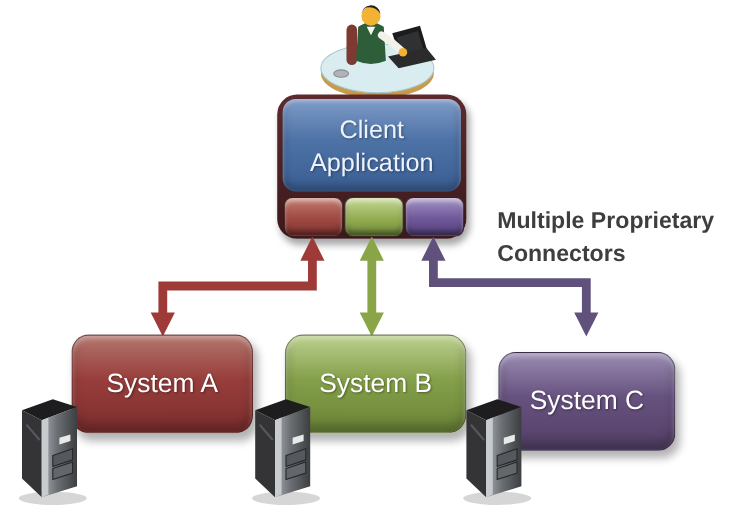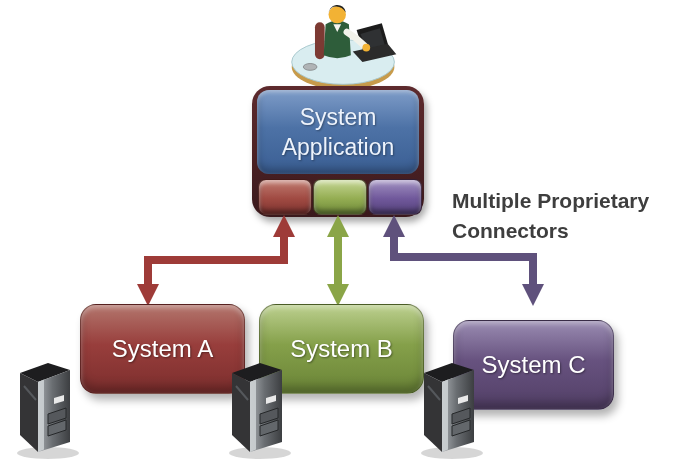--- a/index.html
+++ b/index.html
@@ -40,21 +40,21 @@
     color:#3e3e3e;font-size:21px;font-weight:600;line-height:1.42;
   }
   
   .system-box{
     position:absolute;top:304px;height:88px;border-radius:16px;
     border:1px solid rgba(0,0,0,0.3);
     box-shadow:4px 6px 8px rgba(0,0,0,0.3), inset 0 3px 5px rgba(255,255,255,0.35), inset 0 -7px 10px rgba(0,0,0,0.25);
     display:flex;align-items:center;justify-content:center;
     color:#ffffff;font-size:24px;text-shadow:1px 1px 2px rgba(0,0,0,0.4);
   }
-  .system-a{left:80px;width:163px;background:linear-gradient(180deg,#b3766d 0%,#983e3c 45%,#7c2e2d 100%);}
+  .system-a{left:65px;width:163px;background:linear-gradient(180deg,#b3766d 0%,#983e3c 45%,#7c2e2d 100%);}
   .system-b{left:259px;width:163px;background:linear-gradient(180deg,#bcd08f 0%,#85a04a 45%,#6a8437 100%);border-radius:17px;}
   .system-c{left:453px;width:159px;background:linear-gradient(180deg,#9a8cb2 0%,#67527f 45%,#523f66 100%);margin-top:16px;}
   
   .user-icon{position:absolute;left:286px;top:3px;width:118px;height:92px;}
   .server-icon{position:absolute;width:78px;height:104px;}
   .server-a{left:12px;top:356px;}
   .server-b{left:224px;top:356px;}
   .server-c{left:416px;top:356px;}
   .arrows{position:absolute;left:0;top:0;width:676px;height:462px;pointer-events:none;}
 </style>
@@ -84,21 +84,21 @@
     <path d="M43 12 A9 9 0 0 1 61 10 Q56 2 48 4 Q43 6 43 12 Z" fill="#20201e"></path>
     <polygon points="72,28 98,21 105,45 80,53" fill="#1c1c1c"></polygon>
     <polygon points="76,32 96,26 101,43 82,48" fill="#2f3133"></polygon>
     <polygon points="68,50 104,42 113,53 78,61" fill="#2b2b2b"></polygon>
     <path d="M62 30 Q72 36 80 44" stroke="#f2f2ea" stroke-width="7" stroke-linecap="round" fill="none"></path>
     <circle cx="82" cy="46" r="4" fill="#f2b234"></circle>
   </svg>
 
   <div class="client-backing"></div>
   <div class="client-box">
-    <div class="client-label">System Application</div>
+    <div class="client-label">Client Application</div>
   </div>
 
   <div class="connector red"></div>
   <div class="connector green"></div>
   <div class="connector purple"></div>
 
   <div class="annotation">Multiple Proprietary Connectors</div>
 
   <svg class="arrows" viewBox="0 0 676 462">
 

